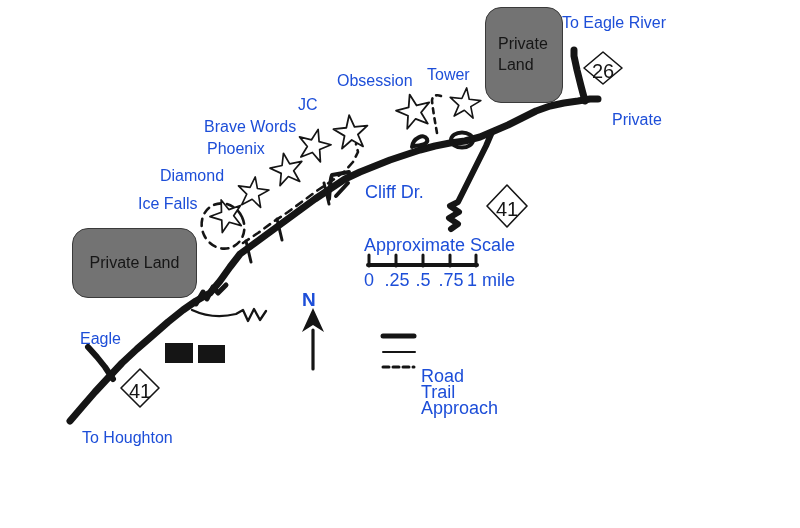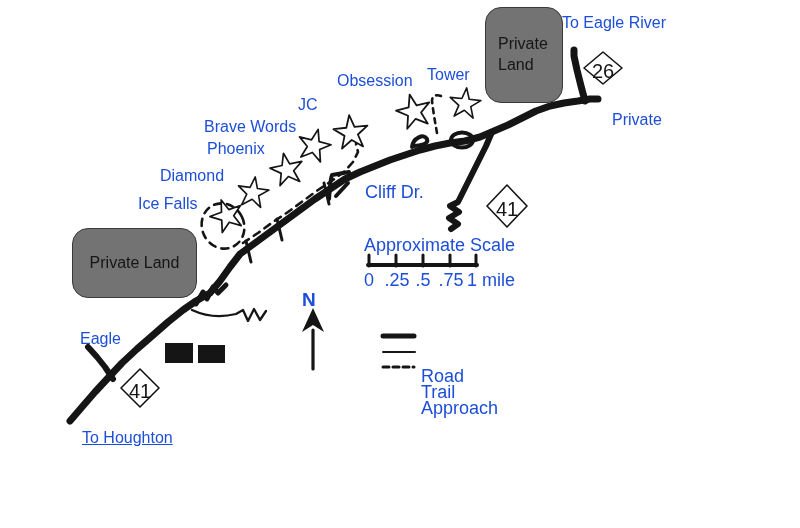--- a/index.html
+++ b/index.html
@@ -14,21 +14,21 @@
   .lbl.center{transform:translateX(-50%);}
   .north{font-size:19px;font-weight:bold;}
   .pl-box{
     position:absolute;border:1.6px solid #3a3a3a;border-radius:16px;background:#737373;
     box-sizing:border-box;
   }
   .pl-box.left{left:72px;top:228px;width:125px;height:70px;display:flex;align-items:center;justify-content:center;}
   .pl-box.right{left:485px;top:7px;width:78px;height:96px;}
   .pl-right-text{position:absolute;left:12px;top:25px;font-size:16px;line-height:21px;}
   .shield-num{position:absolute;width:30px;text-align:center;font-size:20px;}
-  .houghton{line-height:20px;text-decoration:underline;}
+  .houghton{line-height:20px;}
 </style>
 </head>
 <body>
 
 <div class="stage">
 
   <svg width="800" height="528" viewBox="0 0 800 528">
     <g stroke="#151515" fill="none" stroke-linecap="round" stroke-linejoin="round">
 
       <path stroke-width="7" d="M70,421 L82,407 L95,392 L108,378 L122,363 L137,349 L152,336 L168,322 L183,310 L196,301

